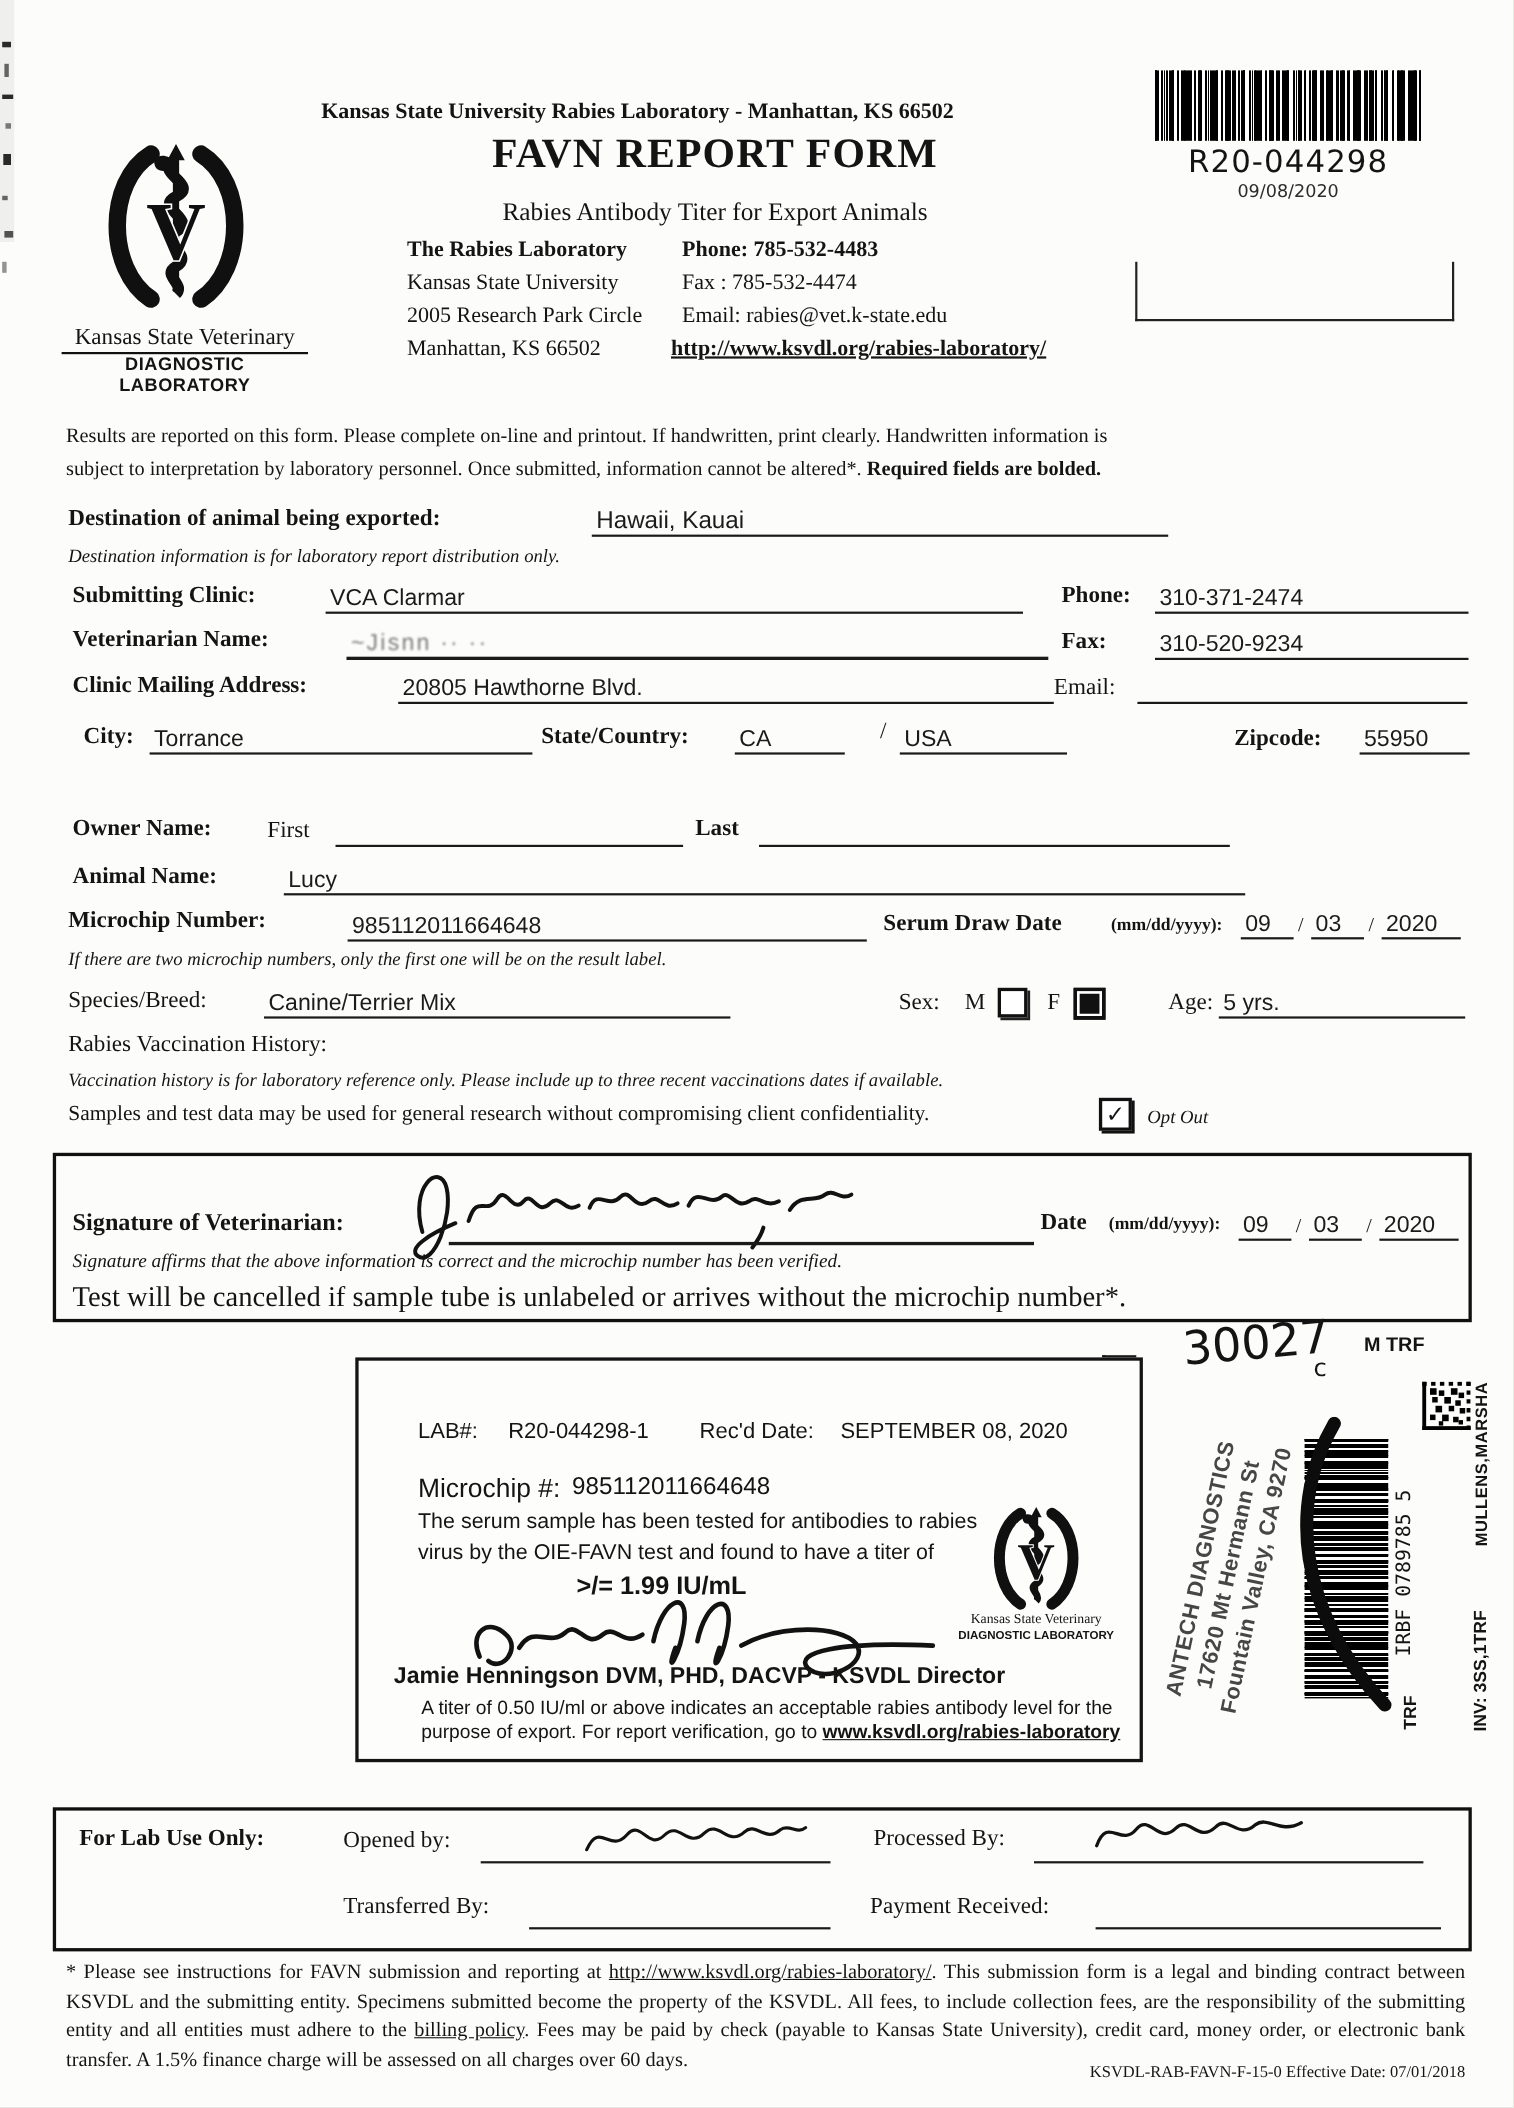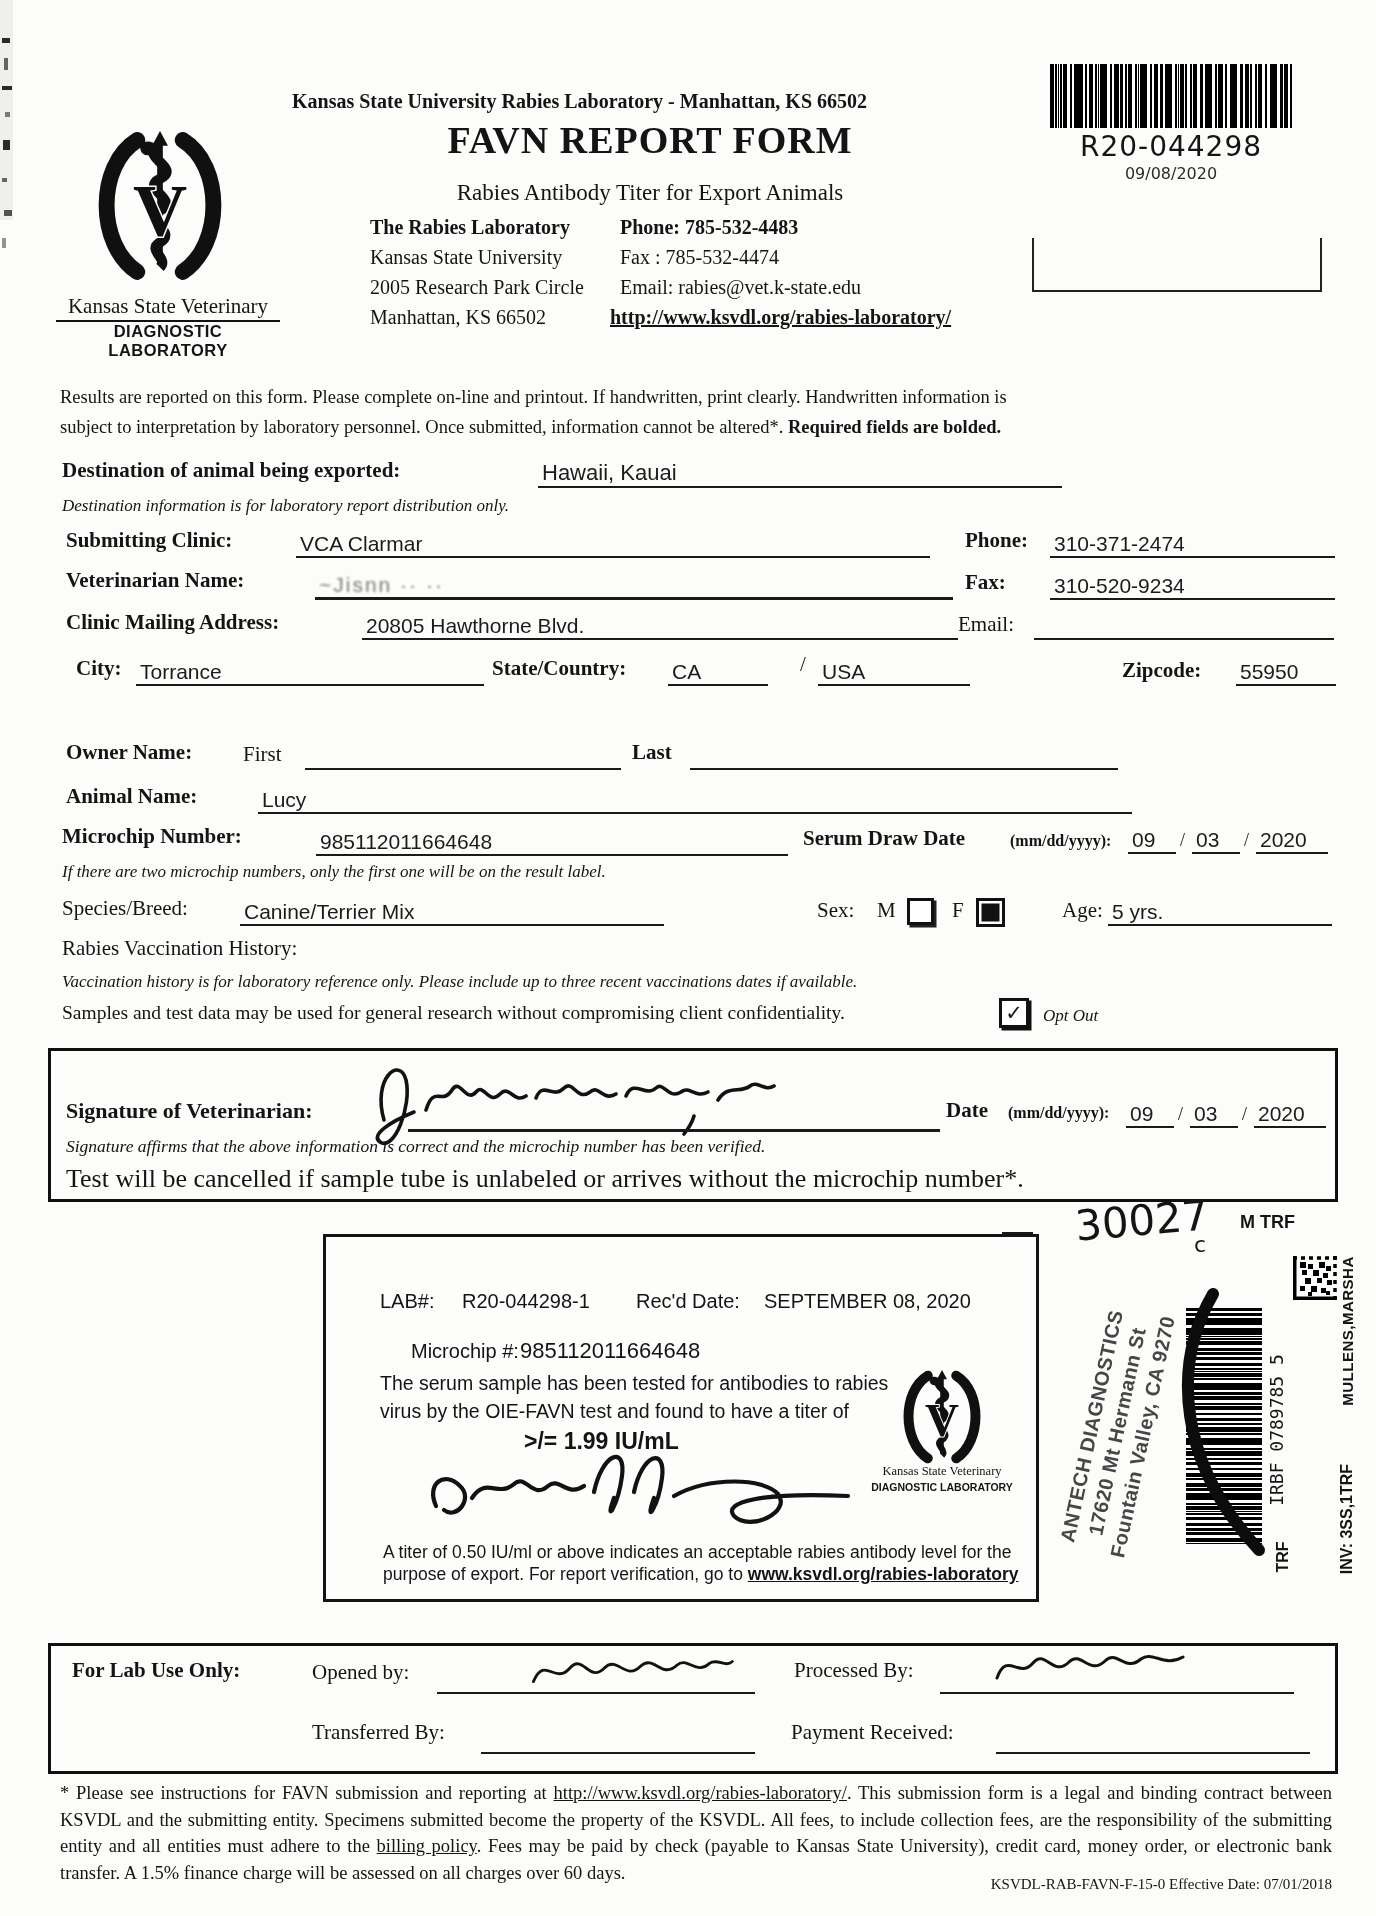--- a/index.html
+++ b/index.html
@@ -222,40 +222,41 @@
   <div class="abs" style="left:1002px;top:1232px;width:28px;height:32px;border-left:3px solid #181818;border-top:3px solid #181818;"></div>
   <div class="abs" style="left:1075px;top:1196px;font-family:'DejaVu Sans',sans-serif;font-size:42px;transform:rotate(-5deg);">30027</div>
   <div class="abs" style="left:1194px;top:1232px;font-family:'DejaVu Sans',sans-serif;font-size:22px;">c</div>
   <div class="abs sans" style="left:1240px;top:1212px;font-size:18px;font-weight:bold;">M TRF</div>
 
   <div class="abs" style="left:323px;top:1234px;width:710px;height:362px;border:3px solid #141414;background:#fdfdfc;"></div>
   <div class="abs sans" style="left:380px;top:1290px;font-size:20px;">LAB#:</div>
   <div class="abs sans" style="left:462px;top:1290px;font-size:20px;">R20-044298-1</div>
   <div class="abs sans" style="left:636px;top:1290px;font-size:20px;">Rec'd Date:</div>
   <div class="abs sans" style="left:764px;top:1290px;font-size:20px;">SEPTEMBER 08, 2020</div>
-  <div class="abs sans" style="left:380px;top:1340px;font-size:20px;margin-left:31px;">Microchip #:</div>
+  <div class="abs sans" style="left:380px;top:1340px;font-size:24px;">Microchip #:</div>
   <div class="abs sans" style="left:520px;top:1338px;font-size:22px;">985112011664648</div>
   <div class="abs sans" style="left:380px;top:1372px;font-size:19.5px;">The serum sample has been tested for antibodies to rabies</div>
   <div class="abs sans" style="left:380px;top:1400px;font-size:19.5px;">virus by the OIE-FAVN test and found to have a titer of</div>
   <div class="abs sans" style="left:524px;top:1428px;font-size:23px;font-weight:bold;">&gt;/= 1.99 IU/mL</div>
 
   <svg class="sig abs" style="left:420px;top:1442px;" width="440" height="90" viewBox="0 0 440 90">
     <path stroke-width="4.2" d="M16,64 C6,42 24,28 40,44 C54,57 36,78 24,68"></path>
     <path stroke-width="4.2" d="M52,56 C66,34 78,56 94,42 C106,31 112,58 128,44 C140,34 146,56 164,44"></path>
     <path stroke-width="4.2" d="M174,50 C182,12 206,2 202,34 C198,64 184,84 194,56"></path>
     <path stroke-width="4.2" d="M214,50 C222,12 246,4 242,36 C238,66 224,84 234,56"></path>
     <path stroke-width="4.2" d="M254,54 C290,34 344,36 358,52 C372,70 330,90 314,74 C302,60 342,50 428,54"></path>
   </svg>
 
   <svg class="abs" style="left:886px;top:1370px;" width="112" height="94">
     <use href="#ksvdl-logo"></use>
   </svg>
   <div class="abs" style="left:858px;top:1464px;width:168px;text-align:center;font-size:12.5px;">Kansas State Veterinary</div>
   <div class="abs sans" style="left:858px;top:1481px;width:168px;text-align:center;font-size:10.5px;font-weight:bold;">DIAGNOSTIC LABORATORY</div>
 
+  <div class="abs sans" style="left:358px;top:1512px;font-size:21px;font-weight:bold;">Jamie Henningson DVM, PHD, DACVP -  KSVDL Director</div>
   <div class="abs sans" style="left:383px;top:1542px;font-size:17.5px;">A titer of 0.50 IU/ml or above indicates an acceptable rabies antibody level for the</div>
   <div class="abs sans" style="left:383px;top:1564px;font-size:17.5px;">
     <span>purpose of export. For report verification, go to </span><span style="font-weight:bold;text-decoration:underline;">www.ksvdl.org/rabies-laboratory</span>
   </div>
 
   <svg class="abs" style="left:1292px;top:1256px;" width="46" height="44" viewBox="0 0 44 44">
     <rect x="0" y="0" width="3.5" height="44" fill="#000"></rect>
       <rect x="0" y="40.5" width="44" height="3.5" fill="#000"></rect>
     <line x1="0" y1="2" x2="44" y2="2" stroke="#000" stroke-width="3.5" stroke-dasharray="4 4"></line>
     <line x1="42" y1="0" x2="42" y2="44" stroke="#000" stroke-width="3.5" stroke-dasharray="4 4"></line>

